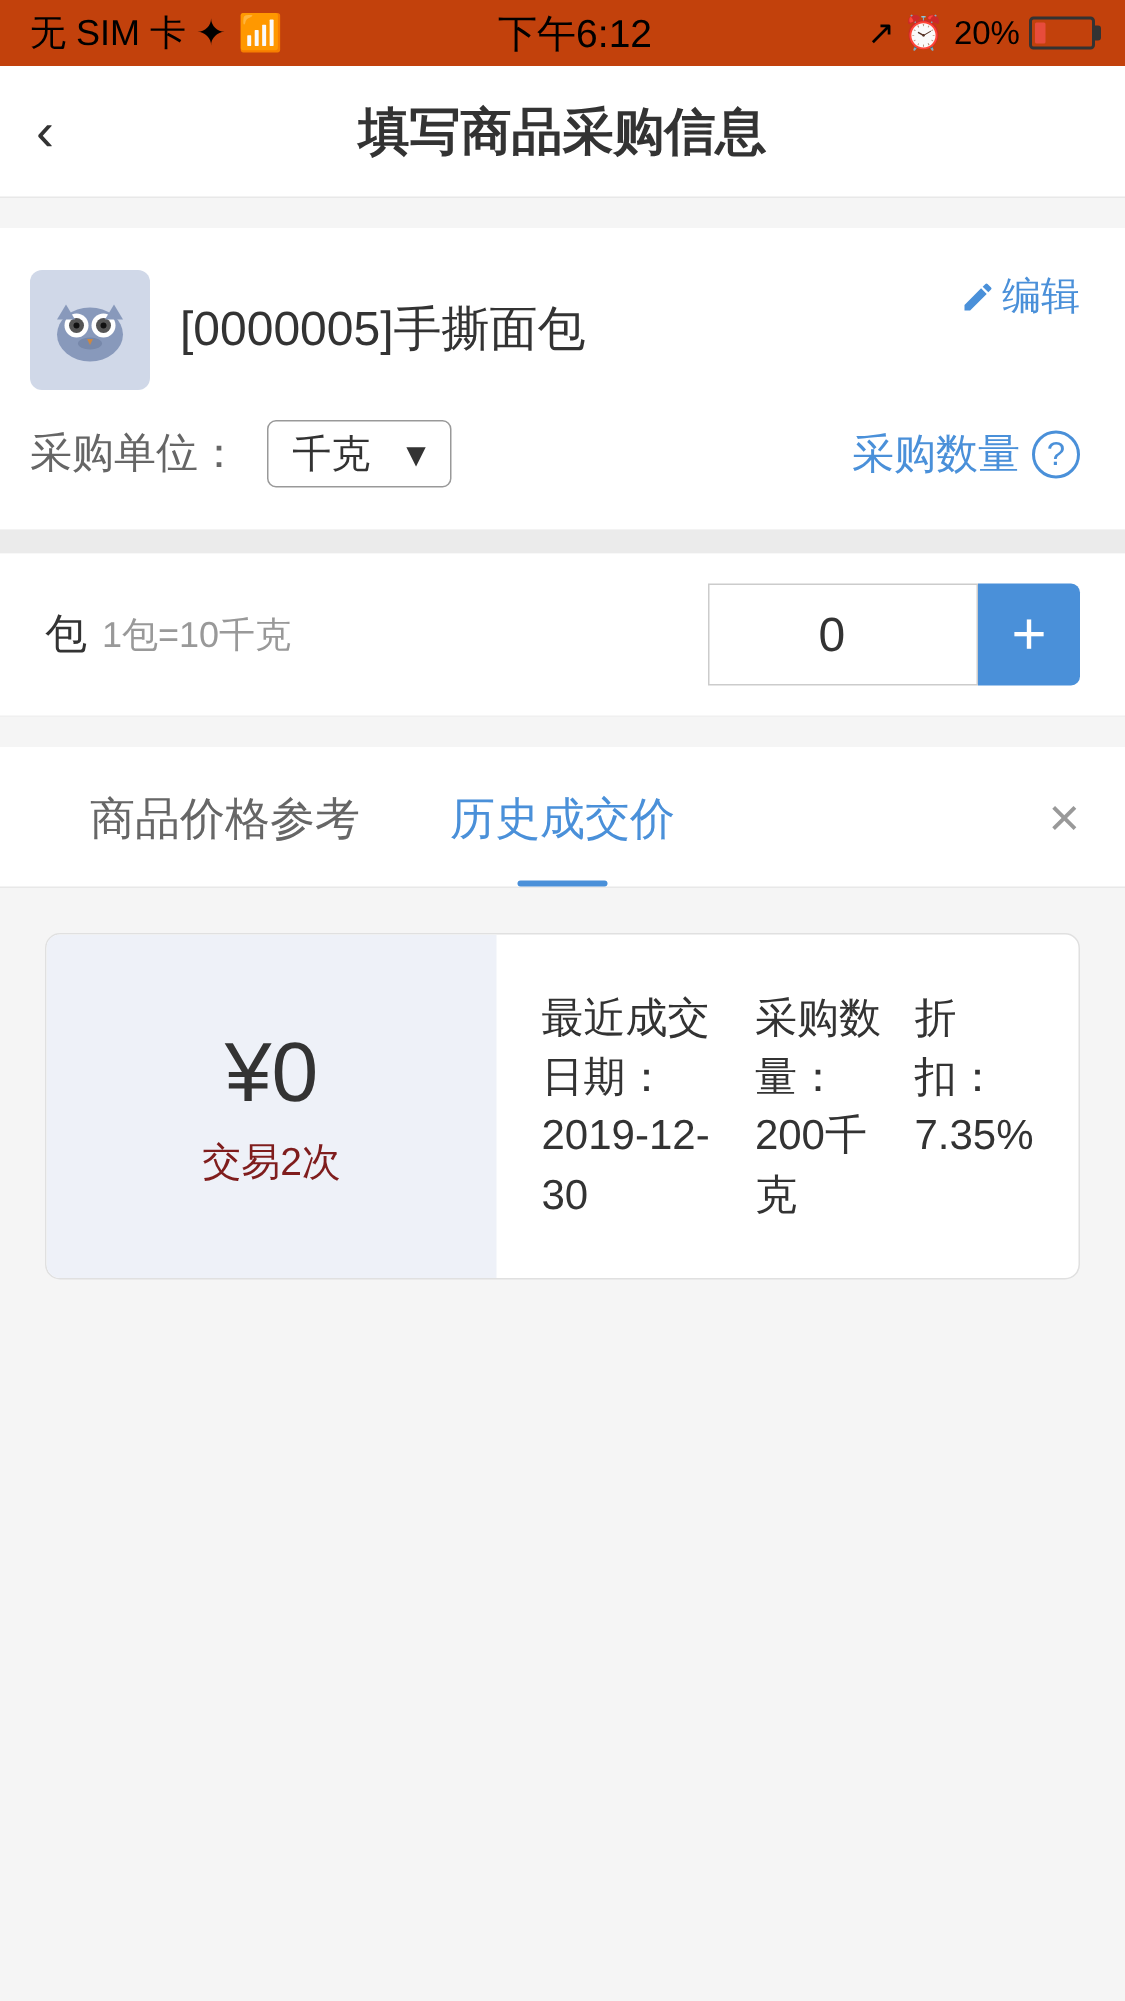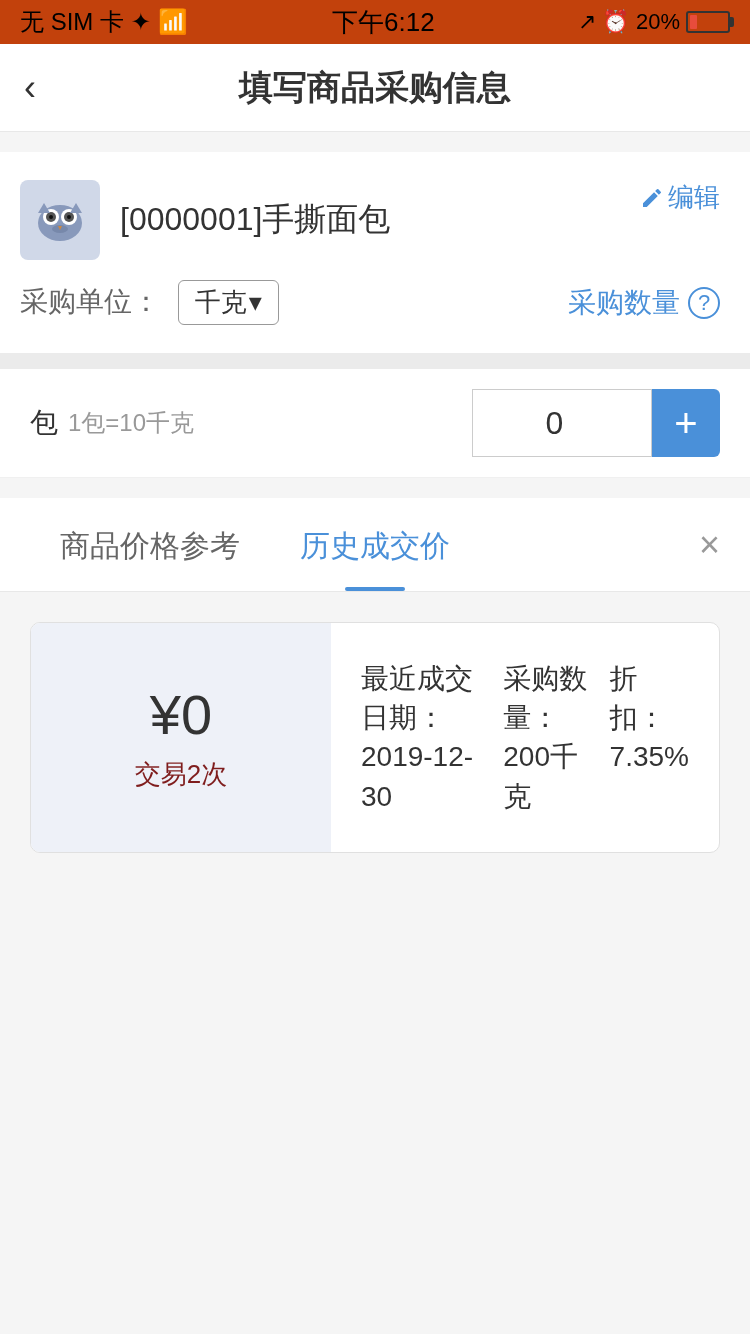--- a/index.html
+++ b/index.html
@@ -129,21 +129,21 @@
     }
     .unit-badge {
       display: inline-flex;
       align-items: center;
       border: 1px solid #999;
       border-radius: 6px;
       padding: 4px 16px;
       font-size: 26px;
       color: #333;
       margin-left: 10px;
-      gap: 2px;
+      gap: 24px;
     }
     .price-ref {
       color: #4a90d9;
       font-size: 28px;
       display: flex;
       align-items: center;
       gap: 8px;
       cursor: pointer;
     }
     .price-ref-help {
@@ -340,21 +340,21 @@
           <circle cx="39" cy="22" r="5" fill="#555"></circle>
           <circle cx="21" cy="22" r="2" fill="#111"></circle>
           <circle cx="39" cy="22" r="2" fill="#111"></circle>
           <ellipse cx="30" cy="34" rx="8" ry="4" fill="#7788aa"></ellipse>
           <polygon points="28,31 32,31 30,35" fill="#cc8844"></polygon>
 
           <polygon points="14,8 20,18 8,18" fill="#8899bb"></polygon>
           <polygon points="46,8 52,18 40,18" fill="#8899bb"></polygon>
         </svg>
       </div>
-      <span class="product-name">[0000001]手撕面包</span>
+      <span class="product-name">[0000005]手撕面包</span>
     </div>
     <span class="product-edit">
       <svg width="24" height="24" viewBox="0 0 24 24">
         <path d="M3 17.25V21h3.75L17.81 9.94l-3.75-3.75L3 17.25zM20.71 7.04a1 1 0 000-1.41l-2.34-2.34a1 1 0 00-1.41 0l-1.83 1.83 3.75 3.75 1.83-1.83z" fill="#4a90d9"></path>
       </svg>
       <span>编辑</span>
     </span>
   </div>
   <div class="product-unit-row">
     <div>

